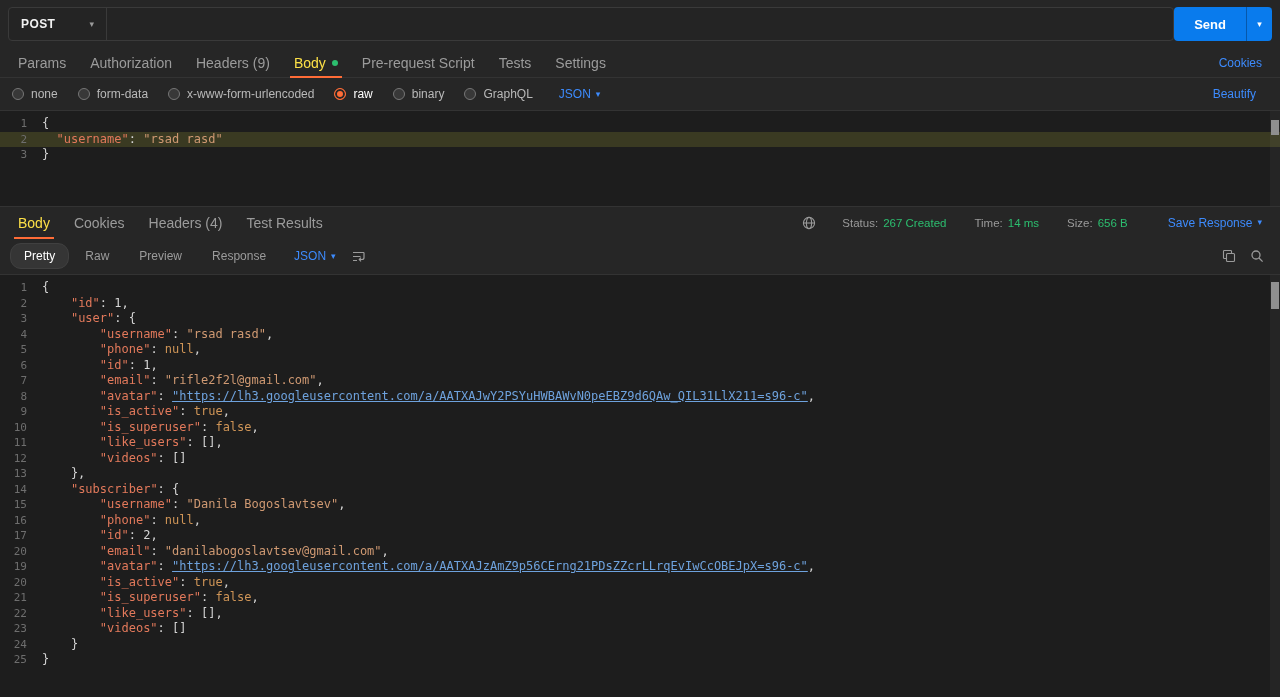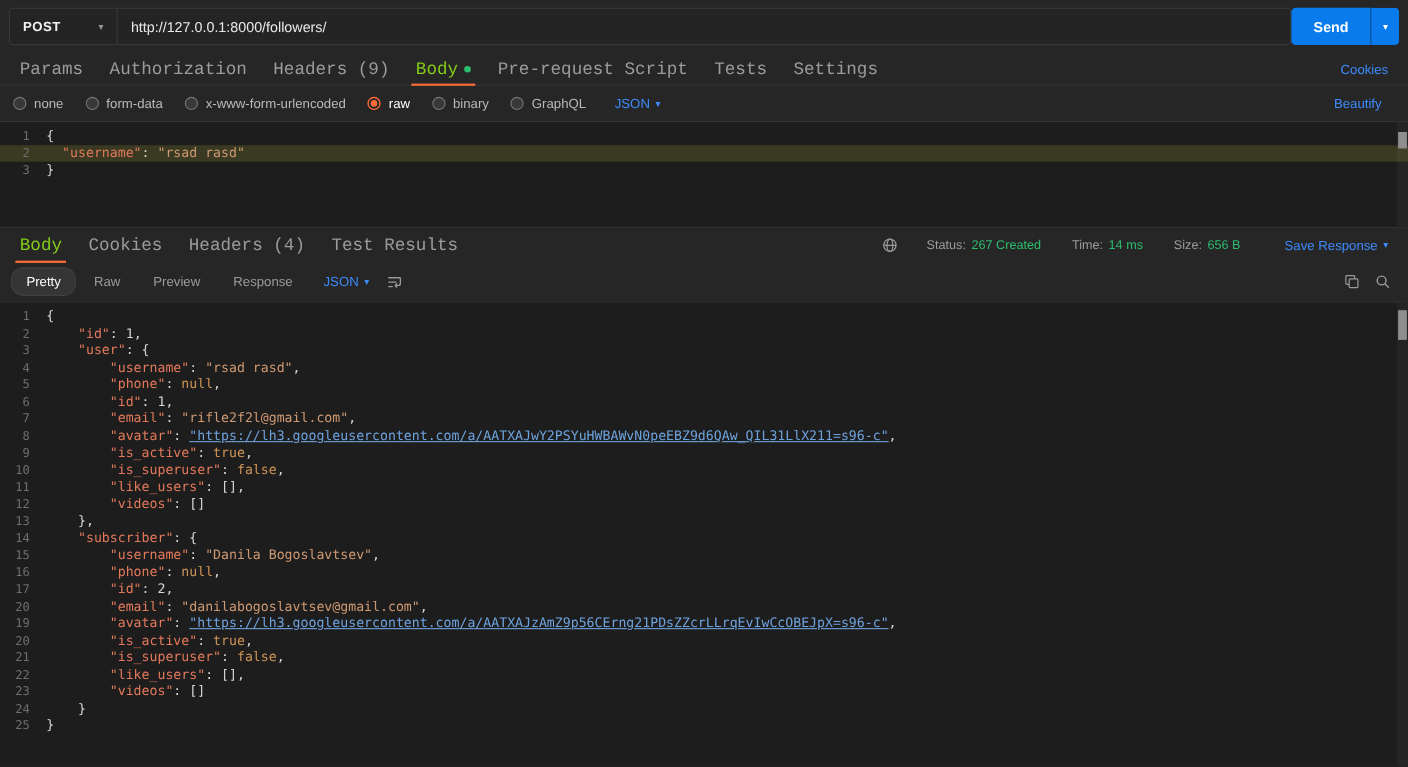--- a/index.html
+++ b/index.html
@@ -14,22 +14,22 @@
   .method-label { font-size:12px; font-weight:700; color:#f2f2f2; letter-spacing:.4px; }
   .caret { color:#9a9a9a; font-size:9px; line-height:1; }
   .url-input { flex:1; display:flex; align-items:center; padding:0 12px; font-size:13px; color:#e8e8e8; cursor:text; }
   .send-group { display:flex; height:34px; flex:none; }
   .send { background:var(--send-bg,#097bed); color:#fff; border:none; font:700 13px "Liberation Sans",sans-serif; padding:0 20px; border-radius:4px 0 0 4px; cursor:pointer; }
   .send-caret { background:var(--send-bg,#097bed); border:none; border-left:1px solid rgba(0,0,0,.28); width:26px; border-radius:0 4px 4px 0; cursor:pointer; display:flex; align-items:center; justify-content:center; }
   .caret.light { color:#fff; }
 
   
   .tabs-row { height:30px; flex:none; display:flex; align-items:stretch; padding:0 6px; border-bottom:1px solid var(--border,#333); }
-  .tab { display:flex; align-items:center; gap:6px; padding:0 12px; font-size:16px; color:var(--tab-inactive,#9b9b9b); cursor:pointer; position:relative;font-family:Liberation Mono, monospace; }
-  .tab.active { color:#84cc16;justify-content:space-between; }
+  .tab { display:flex; align-items:center; gap:6px; padding:0 12px; font-size:14px; color:var(--tab-inactive,#9b9b9b); cursor:pointer; position:relative; }
+  .tab.active { color:#fde047;justify-content:space-between; }
   .tab.active::after { content:""; position:absolute; left:8px; right:8px; bottom:-1px; height:2px; background:var(--accent,#ff6c37); }
   .greendot { width:6px; height:6px; border-radius:50%; background:var(--success,#2cbe6f); }
   .flex-spacer { flex:1; }
   .link-btn { color:var(--link,#3d8bfd); font-size:12px; display:flex; align-items:center; gap:5px; padding:0 12px; cursor:pointer; }
   .link-btn .caret { color:var(--link,#3d8bfd); }
 
   
   .modes-row { height:32px; flex:none; display:flex; align-items:center; padding:0 12px; gap:20px; font-size:12px; }
   .mode { display:flex; align-items:center; gap:7px; color:#b9b9b9; cursor:pointer; }
   .radio { width:12px; height:12px; border-radius:50%; border:1px solid #767676; background:#383838; flex:none; }
@@ -77,23 +77,20 @@
 </head>
 <body>
 
 <div class="app">
 
   <div class="urlbar">
     <div class="url-group">
       <div class="method">
         <span class="method-label">POST</span>
         <span class="caret">▾</span>
-      </div>
-      <div class="url-input">
-        <span>http://127.0.0.1:8000/followers/</span>
       </div>
     </div>
     <div class="send-group">
       <button class="send">Send</button>
       <button class="send-caret">
         <span class="caret light">▾</span>
       </button>
     </div>
   </div>
 

